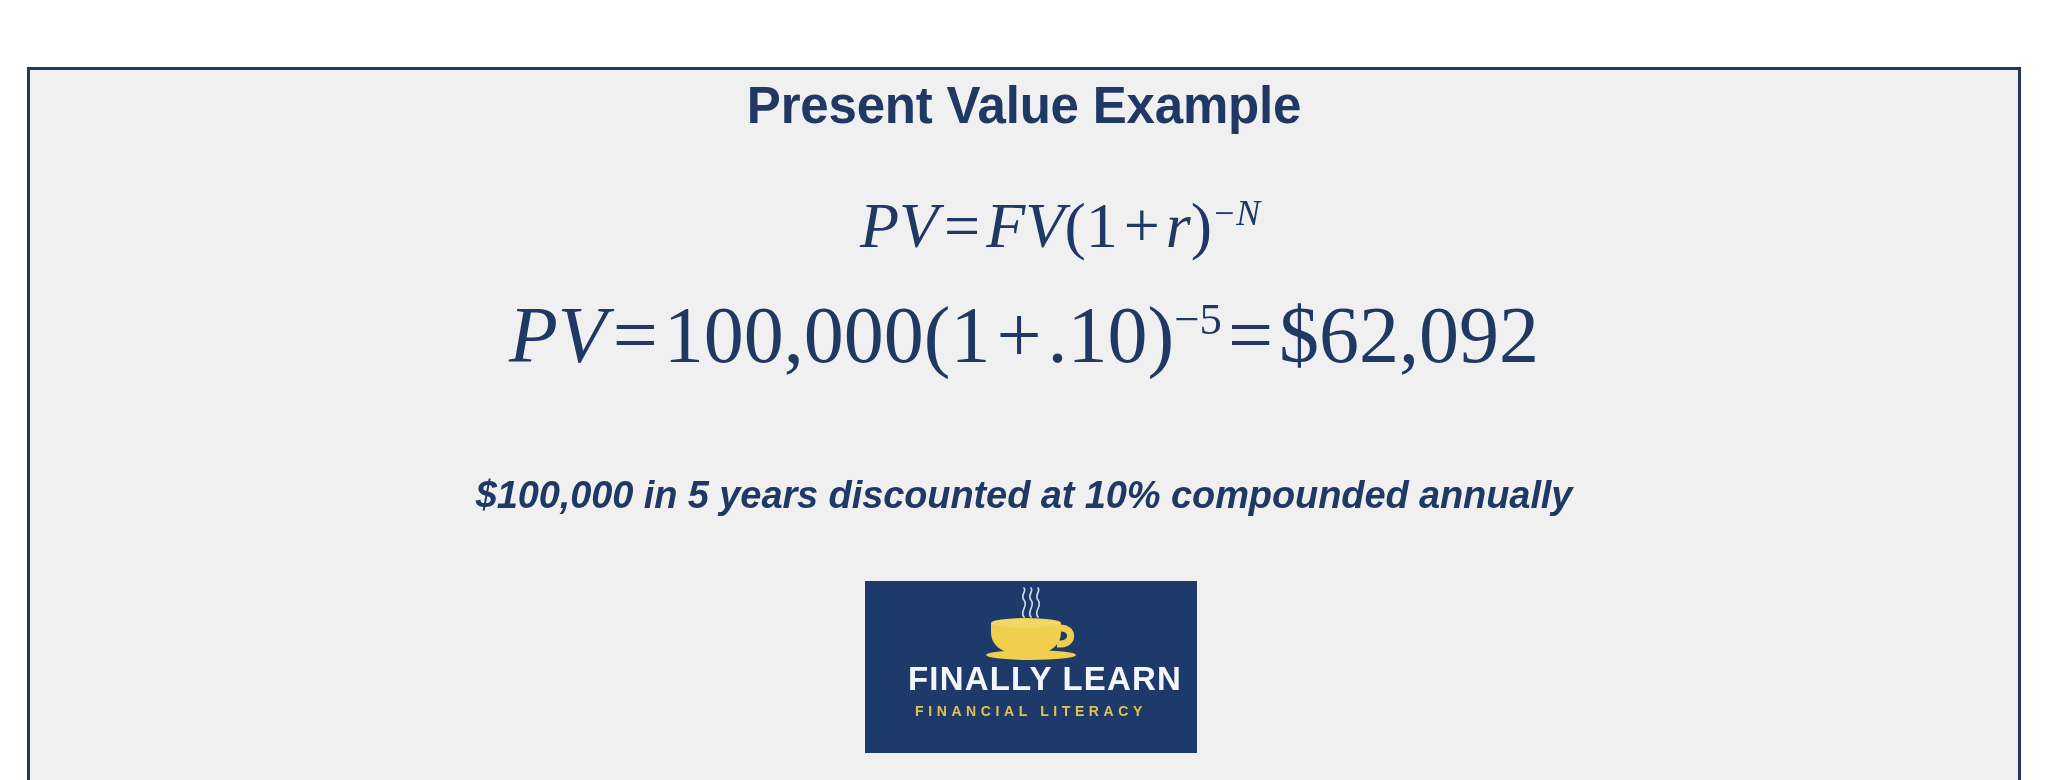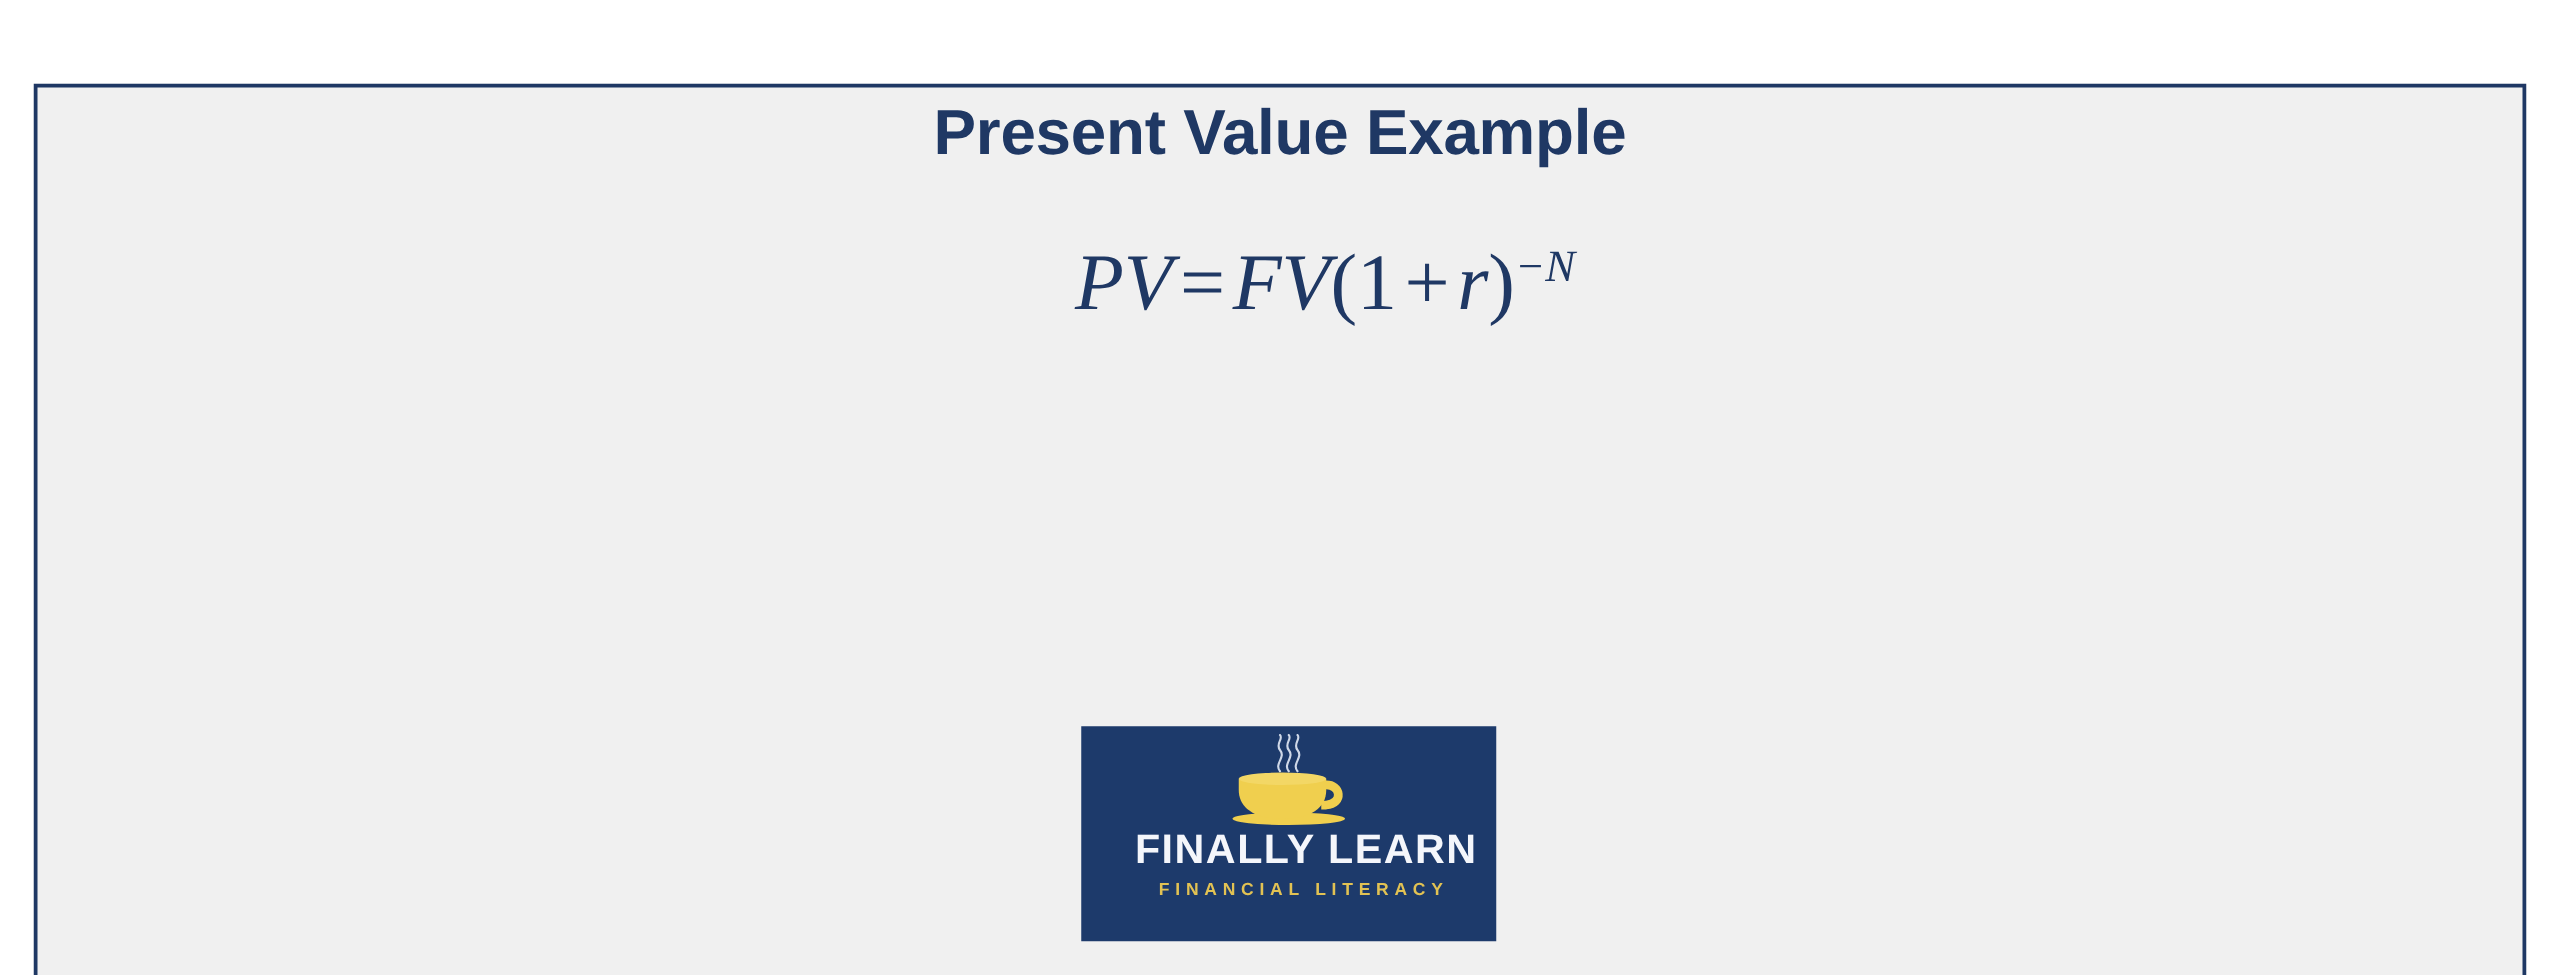--- a/index.html
+++ b/index.html
@@ -136,36 +136,39 @@
     position: absolute;
     left: 0;
     top: 122px;
     width: 100%;
     text-align: center;
     font-family: "Liberation Sans", sans-serif;
     font-weight: bold;
     font-size: 14px;
     color: #e2c253;
     letter-spacing: 4.6px;
-    padding-left: 12px;
   }
 </style>
 </head>
 <body>
 
 <div id="slide-root">
   <div id="slide-card">
 
     <div id="slide-title">Present Value Example</div>
 
     <div class="formula" id="formula-general">
       <span class="it">PV</span><span class="op up">=</span><span class="it">FV</span><span class="up">(</span><span class="up">1</span><span class="op up">+</span><span class="it">r</span><span class="up">)</span><sup class="it">−N</sup>
     </div>
 
+    <div class="formula" id="formula-worked">
+      <span class="it">PV</span><span class="op up">=</span><span class="up">100,000</span><span class="up">(</span><span class="up">1</span><span class="op up">+</span><span class="up">.10</span><span class="up">)</span><sup>−5</sup><span class="op up">=</span><span class="up">$62,092</span>
+    </div>
 
+    <div id="caption">$100,000 in 5 years discounted at 10% compounded annually</div>
 
     <div id="logo">
       <div id="logo-cup-wrap">
         <svg width="150" height="76" viewBox="0 0 150 76" aria-hidden="true">
 
           <g fill="none" stroke="#cfd8e8" stroke-width="1.7" stroke-linecap="round">
             <path d="M68 30 C63 24 73 19 68 13 C64 8 71 4 68 1"></path>
             <path d="M75 30 C70 24 80 19 75 13 C71 8 78 4 75 1"></path>
             <path d="M82 30 C77 24 87 19 82 13 C78 8 85 4 82 1"></path>
           </g>

